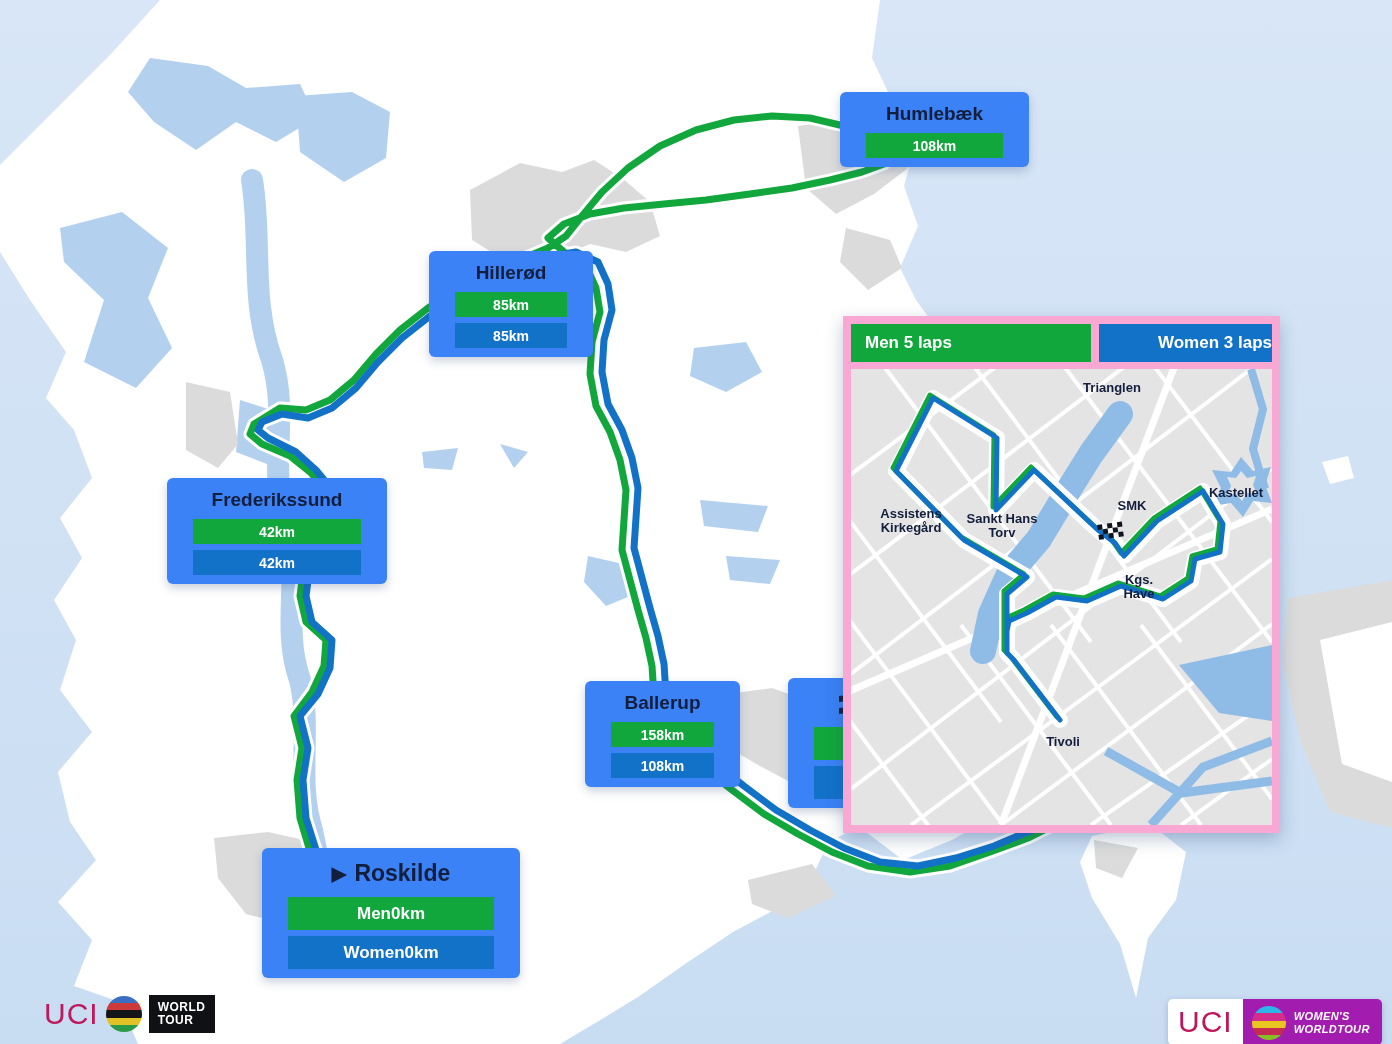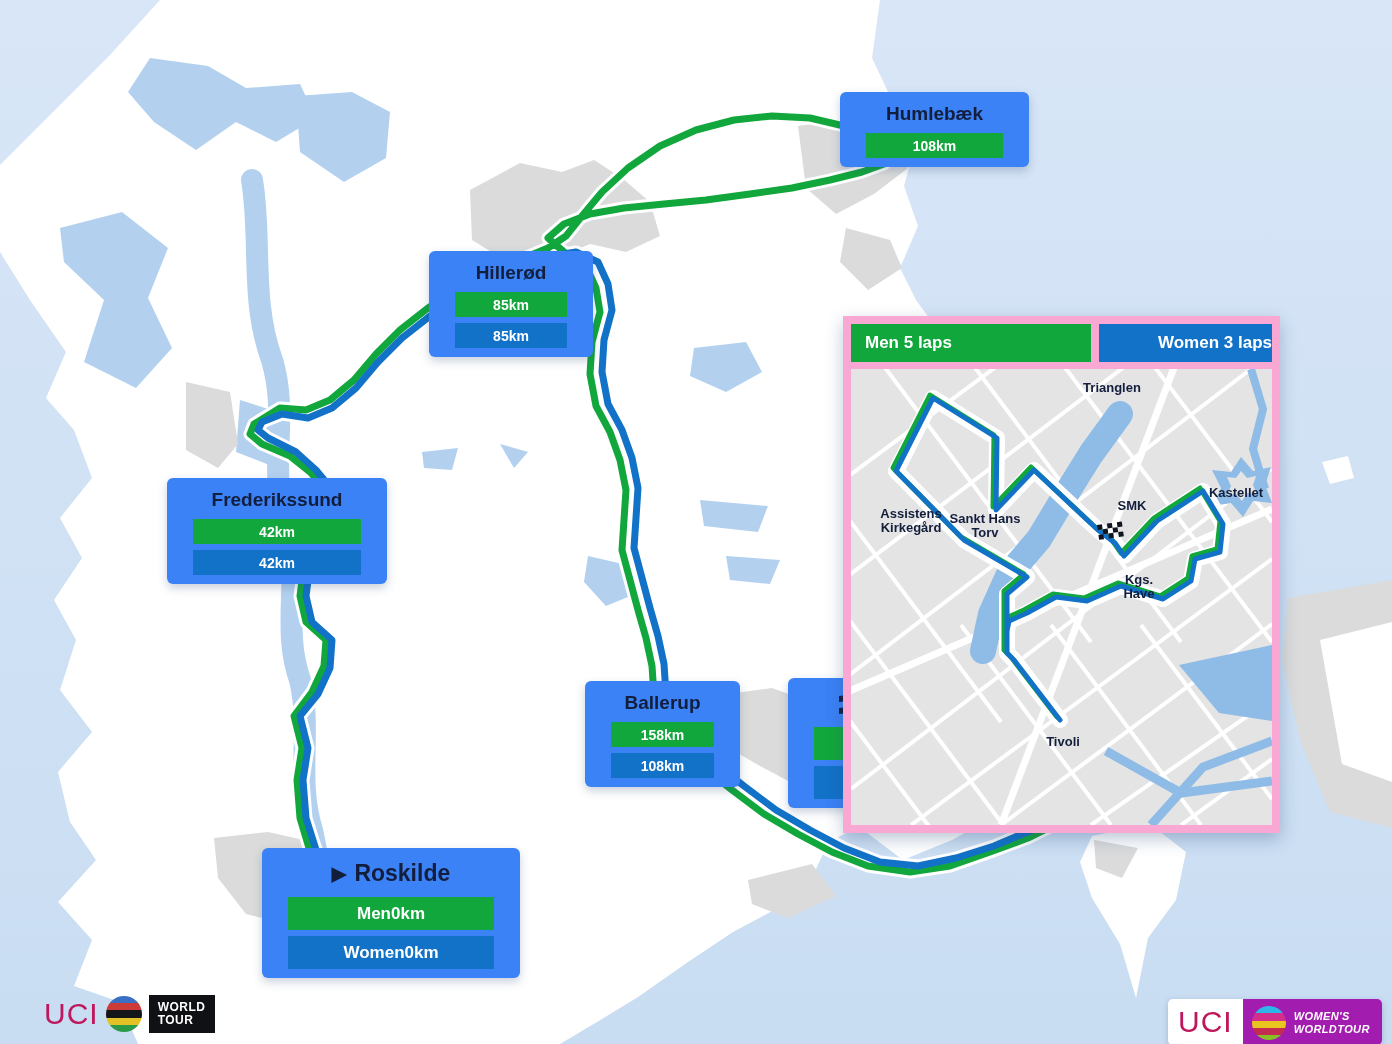--- a/index.html
+++ b/index.html
@@ -244,21 +244,21 @@
           <rect x="5" y="5" width="5" height="5"></rect>
             <rect x="15" y="5" width="5" height="5"></rect>
           <rect x="0" y="10" width="5" height="5"></rect>
             <rect x="10" y="10" width="5" height="5"></rect>
             <rect x="20" y="10" width="5" height="5"></rect>
         </g>
       </svg>
       <div class="ins-label" style="left:261px;top:12px">Trianglen</div>
       <div class="ins-label" style="left:60px;top:138px">Assistens
 Kirkegård</div>
-      <div class="ins-label" style="left:134px;top:143px">Sankt Hans
+      <div class="ins-label" style="left:151px;top:143px">Sankt Hans
 Torv</div>
       <div class="ins-label" style="left:281px;top:130px">SMK</div>
       <div class="ins-label" style="left:385px;top:117px">Kastellet</div>
       <div class="ins-label" style="left:288px;top:204px">Kgs.
 Have</div>
       <div class="ins-label" style="left:212px;top:366px">Tivoli</div>
     </div>
   </div>
 
   <div class="abs logo-left">

